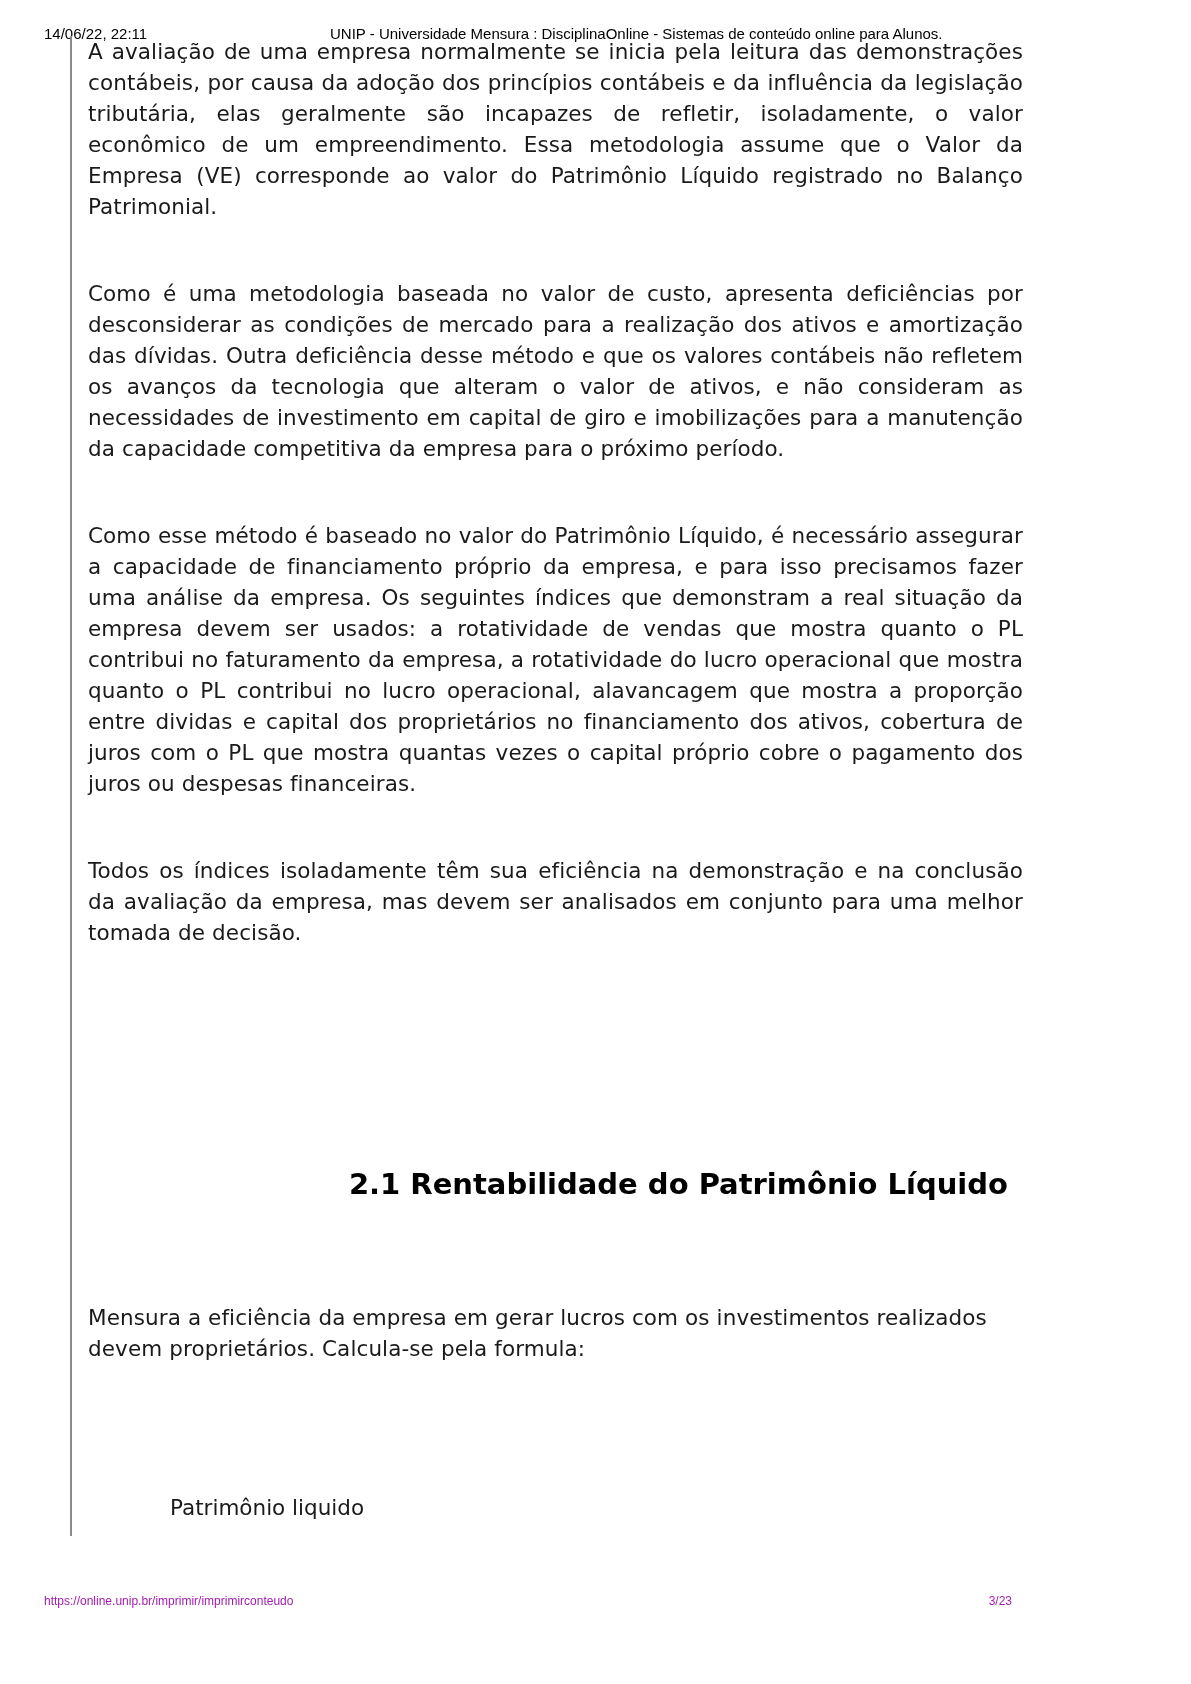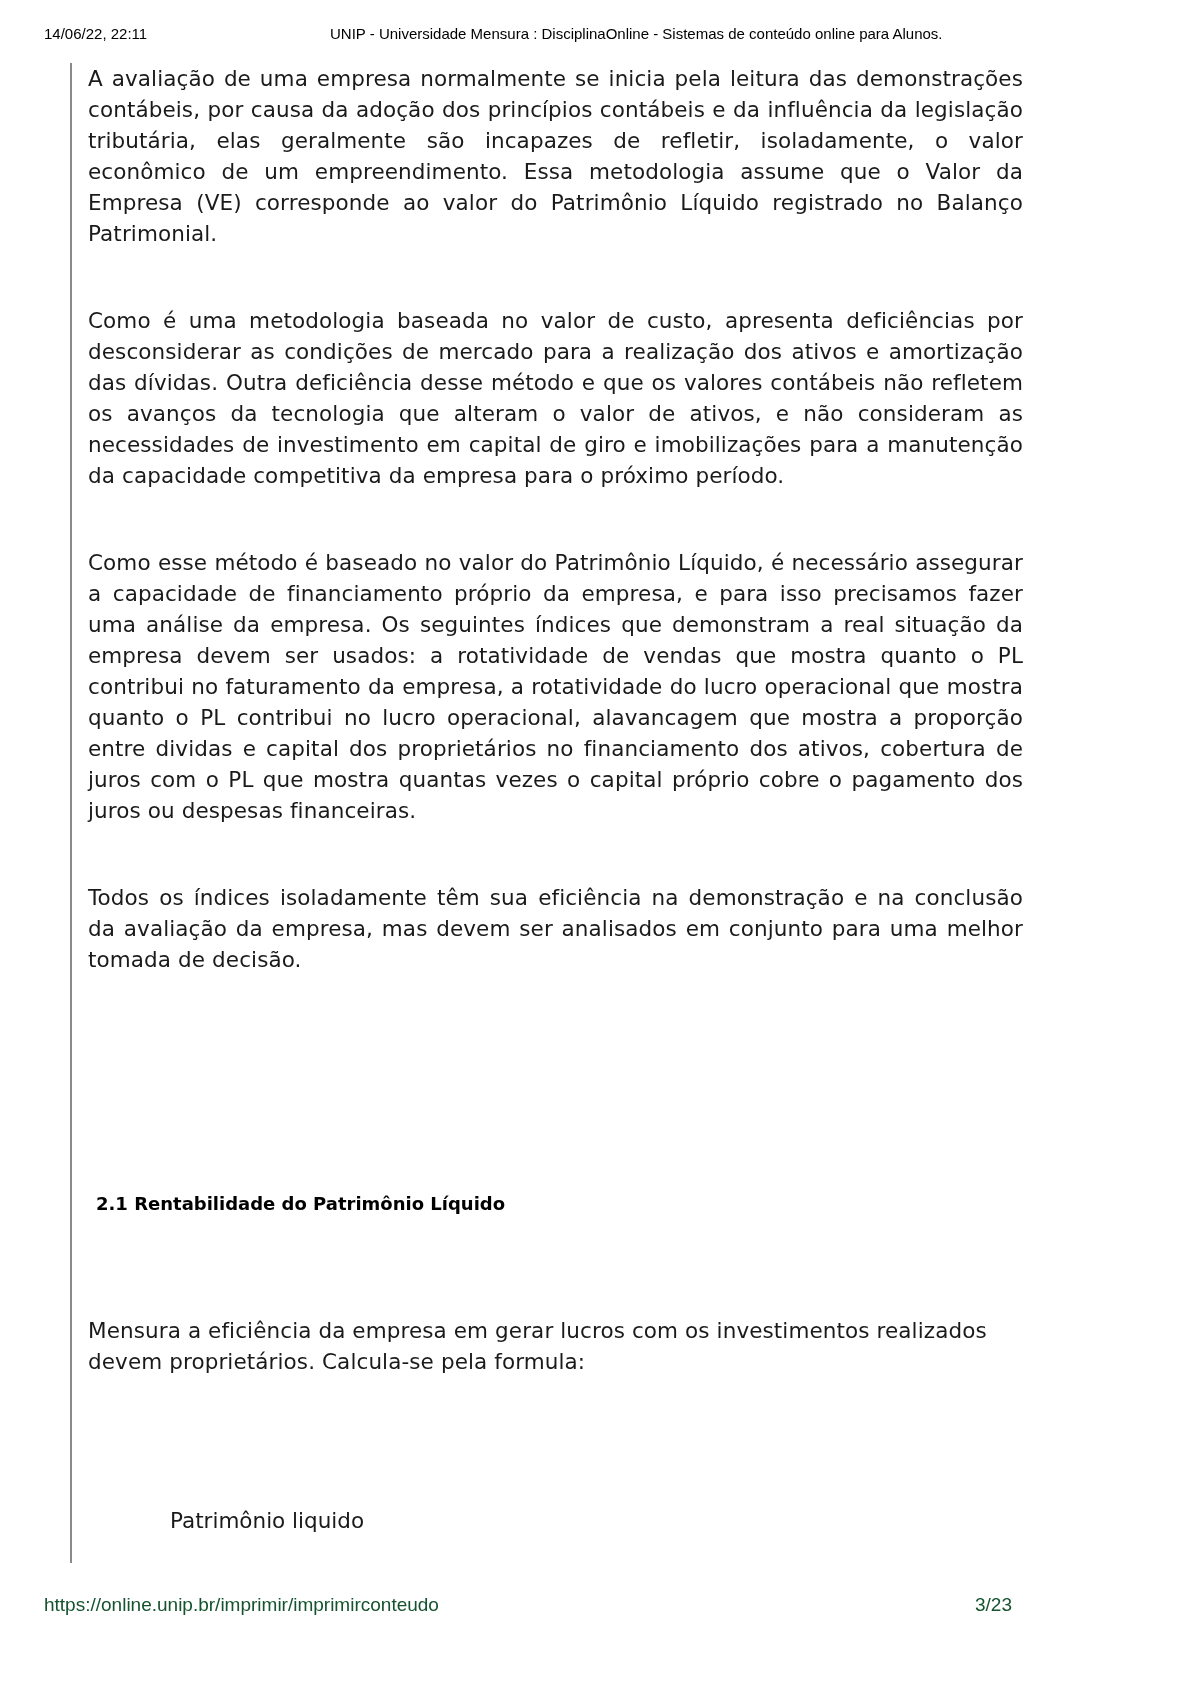--- a/index.html
+++ b/index.html
@@ -35,21 +35,21 @@
   }
   .print-header .hdr-title {
     position: absolute;
     left: 330px;
     top: 0;
   }
 
   
   .page-area {
     position: absolute;
-    top: 63px;
+    top: 36px;
     left: 0;
     width: 1191px;
     height: 1510px;
   }
   .left-rule {
     position: absolute;
     left: 70px;
     top: 0;
     width: 2px;
     height: 1500px;
@@ -74,26 +74,27 @@
     letter-spacing: 0.1px;
   }
   p.body-text.nojust {
     text-align: left;
   }
   .spacer-md { height: 56px; }
   .spacer-lg { height: 88px; }
   .spacer-xl { height: 118px; }
 
   h2.section-heading {
-    margin: 8px;
-    font-size: 18px;
+    margin: 15px;
+    font-size: 29px;
     line-height: 30px;
     font-weight: bold;
     font-family: "DejaVu Sans", sans-serif;
     color: #000;
+    text-align: right;
   }
 
   
   .formula {
     position: relative;
     font-size: 21.5px;
     line-height: 31px;
     font-family: "DejaVu Sans", sans-serif;
     color: #1a1a1a;
   }
@@ -112,23 +113,23 @@
     white-space: pre;
   }
 
   
   .print-footer {
     position: absolute;
     left: 0;
     top: 1594px;
     width: 1056px;
     height: 20px;
-    font-size: 19px;
+    font-size: 12px;
     font-family: "Liberation Sans", sans-serif;
-    color: #14532d;
+    color: #a21caf;
     white-space: nowrap;
   }
   .print-footer .ftr-url {
     position: absolute;
     left: 44px;
     top: 0;
   }
   .print-footer .ftr-page {
     position: absolute;
     right: 44px;

